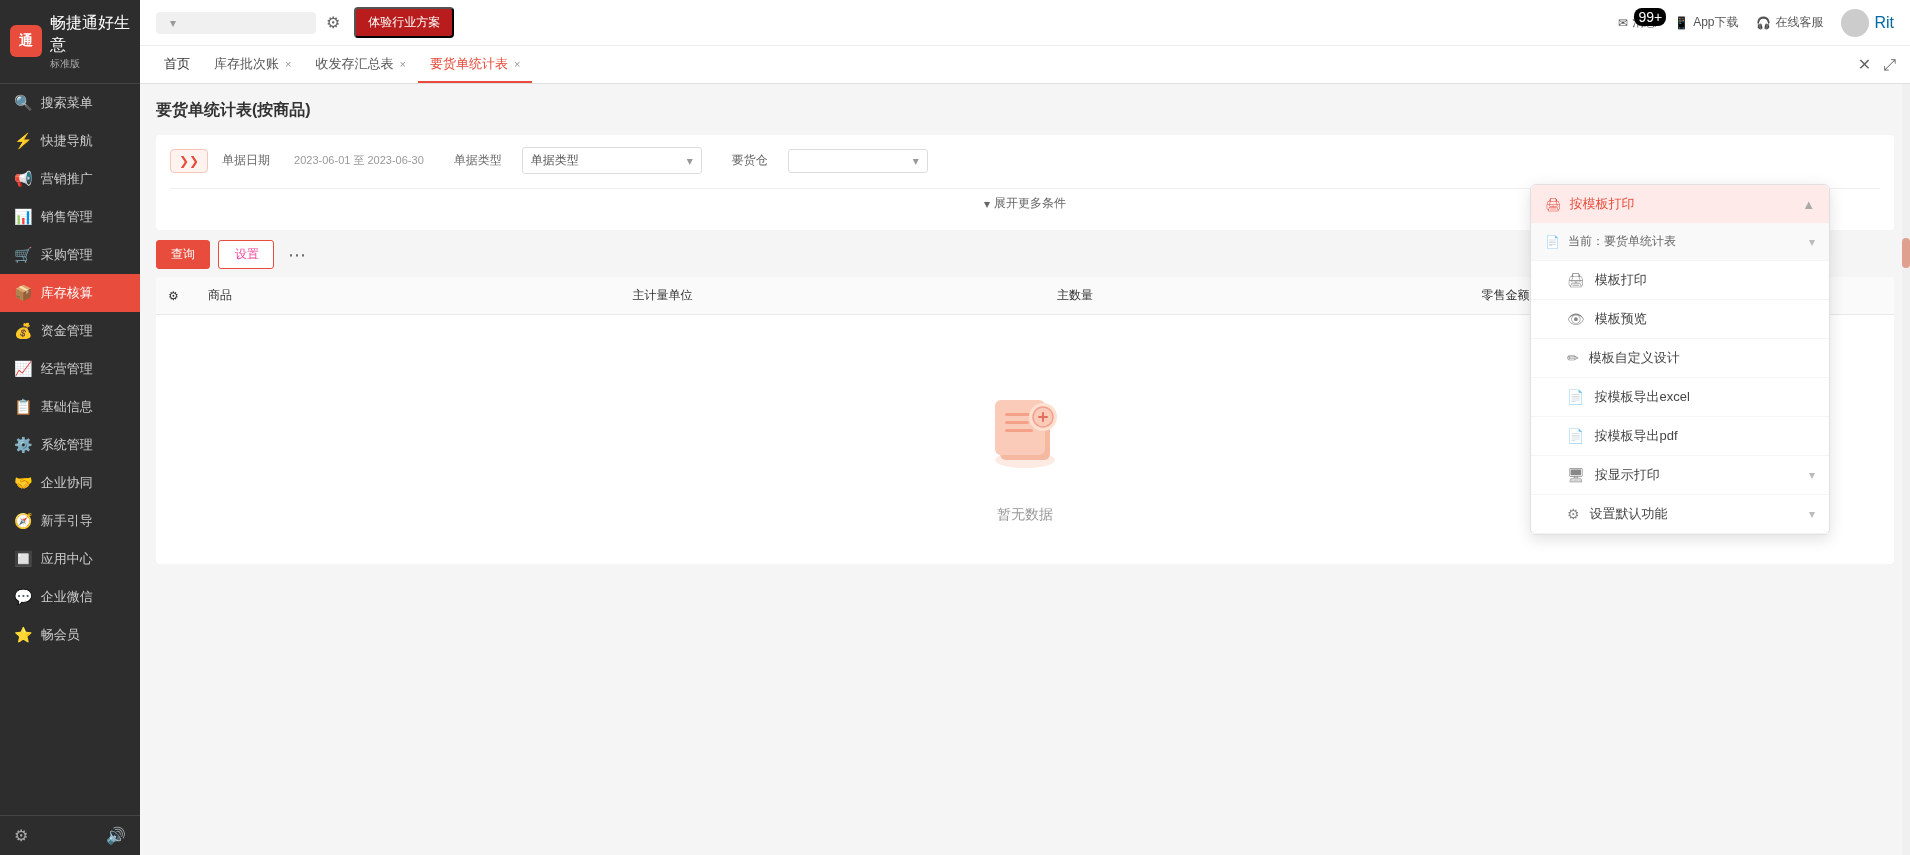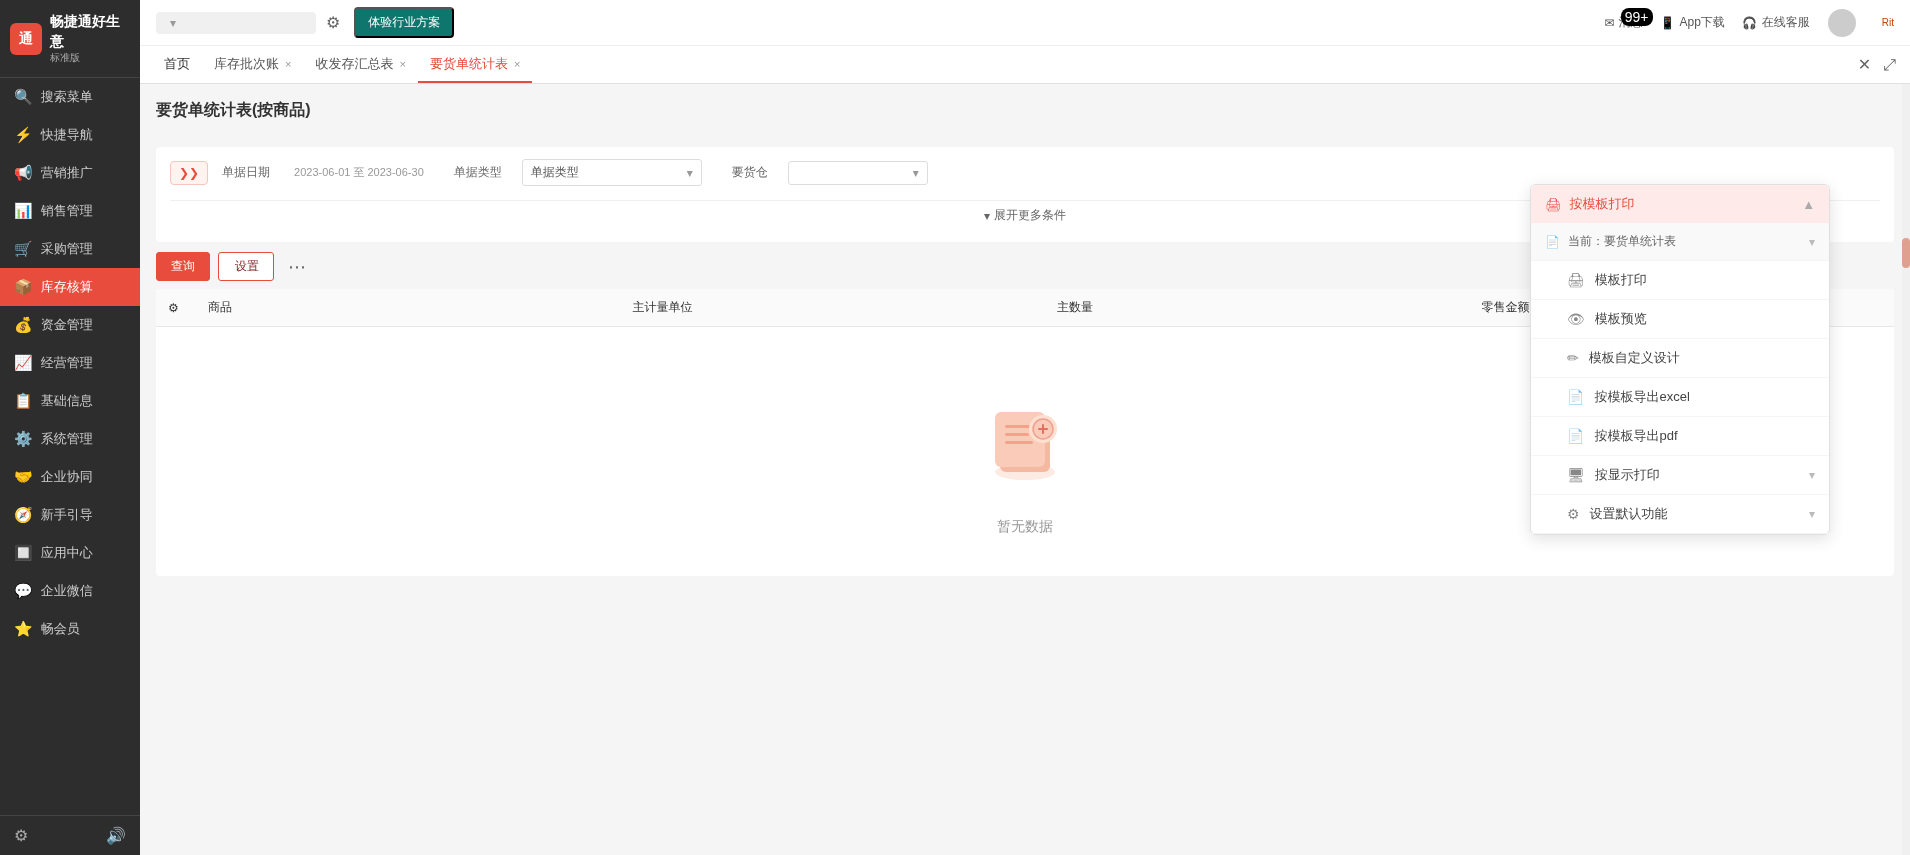--- a/index.html
+++ b/index.html
@@ -23,21 +23,21 @@
     }
     .sidebar-logo-icon {
       width: 32px;
       height: 32px;
       background: #e74c3c;
       border-radius: 6px;
       display: flex; align-items: center; justify-content: center;
       color: white; font-weight: bold; font-size: 14px; margin-right: 8px;
       flex-shrink: 0;
     }
-    .sidebar-logo-text { font-size: 14px; color: #fff; line-height: 1.4; font-weight: bold; }
+    .sidebar-logo-text { font-size: 16px; color: #fff; line-height: 1.4; }
     .sidebar-logo-sub { font-size: 10px; color: #aaa; }
     .sidebar-nav { flex: 1; overflow-y: auto; }
     .sidebar-item {
       display: flex; align-items: center;
       padding: 10px 14px;
       color: #ccc; font-size: 13px;
       cursor: pointer;
       transition: background 0.2s;
     }
     .sidebar-item.active { background: #e74c3c; color: #fff; }
@@ -66,36 +66,36 @@
       padding: 4px 10px;
       font-size: 12px;
       color: #999;
       width: 160px;
       display: flex; align-items: center;
     }
     .topbar-chevron { margin-left: 4px; color: #999; }
     .topbar-gear { margin-left: 10px; color: #666; cursor: pointer; font-size: 16px; }
     .topbar-trial {
       margin-left: 14px;
-      background: #0f766e;
+      background: #b91c1c;
       color: #fff;
       border-radius: 4px;
       padding: 5px 12px;
       font-size: 12px;
       cursor: pointer;
     }
     .topbar-right { margin-left: auto; display: flex; align-items: center; gap: 18px; }
     .topbar-right-item { display: flex; align-items: center; color: #555; font-size: 12px; cursor: pointer; position: relative; }
     .topbar-right-item .badge {
       position: absolute; top: -6px; right: -10px;
       background: #000000; color: #fff; border-radius: 8px;
       font-size: 14px; padding: 1px 4px; min-width: 16px; text-align: center;
     }
     .topbar-avatar { width: 28px; height: 28px; background: #ccc; border-radius: 50%; margin-right: 5px; }
-    .topbar-username { font-size: 10px; color: #c2410c; margin-left: 21px; }
+    .topbar-username { font-size: 16px; color: #0369a1; }
 
     
     .tabbar {
       background: #fff;
       display: flex; align-items: center;
       padding: 0 12px;
       height: 38px;
       border-bottom: 1px solid #e0e0e0;
       flex-shrink: 0;
     }
@@ -112,21 +112,21 @@
     .tab.home { color: #333; }
     .tab.active { color: #e74c3c; border-bottom: 2px solid #e74c3c; justify-content: flex-end; }
     .tab .tab-close { margin-left: 6px; color: #999; font-size: 11px; cursor: pointer; }
     .tabbar-right { margin-left: auto; display: flex; align-items: center; gap: 8px; }
     .tabbar-btn { color: #666; cursor: pointer; font-size: 16px; padding: 2px; }
 
     
     .content { flex: 1; overflow-y: auto; padding: 16px; background: #f5f5f5; position: relative; }
 
     
-    .page-title { font-size: 16px; font-weight: bold; color: #333; margin-bottom: 26px; }
+    .page-title { font-size: 16px; font-weight: bold; color: #333; margin-bottom: 14px; }
 
     
     .filter-bar {
       background: #fff;
       border-radius: 4px;
       padding: 12px 14px;
       margin-bottom: 10px;
       display: flex;
       align-items: center;
       gap: 10px;
@@ -175,21 +175,21 @@
       display: flex; align-items: center;
       margin-bottom: 8px;
       gap: 8px;
     }
     .toolbar-btn {
       padding: 5px 14px; font-size: 12px;
       border-radius: 3px; cursor: pointer;
       border: 1px solid #ddd; background: #fff; color: #555;
     }
     .toolbar-btn.primary { background: #e74c3c; color: #fff; border-color: #e74c3c; }
-    .toolbar-btn.outline-red { border-color: #e74c3c; color: #7f1d1d; background: #fff; padding-left: 16px; }
+    .toolbar-btn.outline-red { border-color: #e74c3c; color: #ec4899; background: #fff; padding-left: 16px; }
     .toolbar-dots { color: #666; cursor: pointer; font-size: 18px; padding: 0 6px; }
 
     
     .data-table {
       width: 100%;
       background: #fff;
       border-radius: 4px;
       overflow: hidden;
     }
     .table-header {

